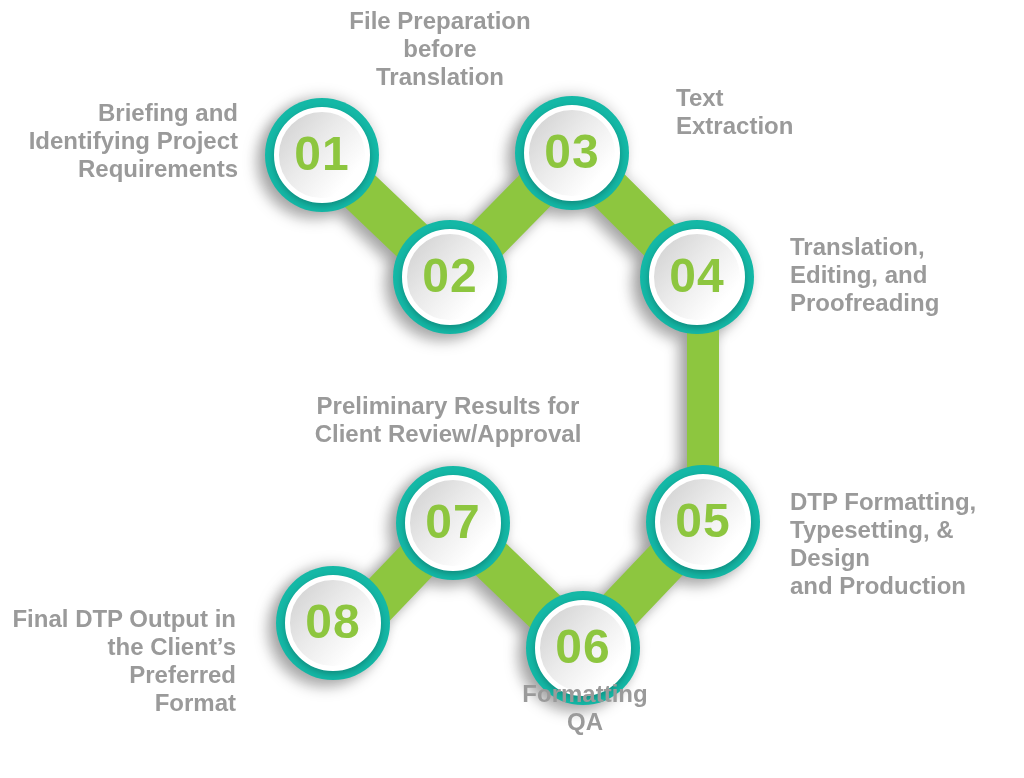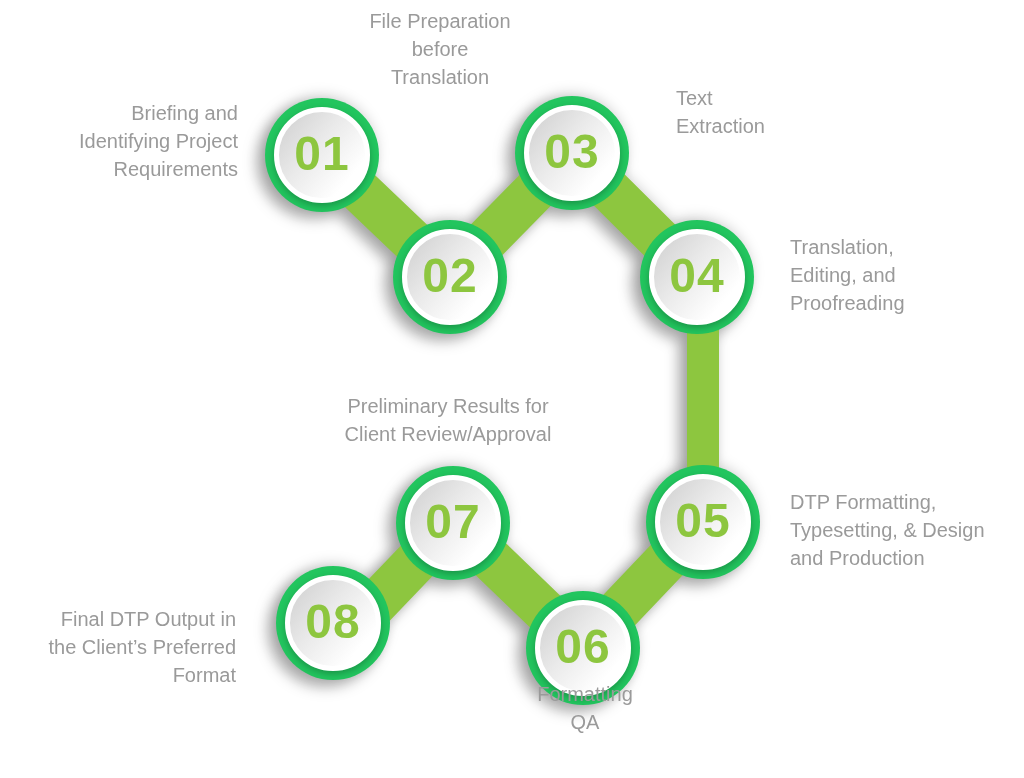--- a/index.html
+++ b/index.html
@@ -24,40 +24,40 @@
     background: #8dc63f;
     transform-origin: 0 50%;
     border-radius: 22px;
   }
   .link-vertical {
     position: absolute; width: 32px;
     background: #8dc63f;
   }
   .node {
     position: absolute; width: 114px; height: 114px;
-    border-radius: 50%; background: #22c55e;
+    border-radius: 50%; background: #14b8a6;
     display: flex; align-items: center; justify-content: center;
   }
   .node-inner {
     width: 96px; height: 96px; border-radius: 50%;
     border: 5px solid #ffffff;
     background: linear-gradient(130deg, #d2d2d2 6%, #eaeaea 42%, #ffffff 80%);
     display: flex; align-items: center; justify-content: center;
     box-shadow: 0 3px 7px rgba(0,0,0,0.25);
   }
   .node-number {
     font-size: 48px; font-weight: 700; color: #8dc63f;
     letter-spacing: 1px; line-height: 1;
     transform: translateY(-1px);
   }
   
   .label {
     position: absolute;
-    color: #9a9a9a; font-weight: 400;
-    font-size: 20px; line-height: 28px;
+    color: #9a9a9a; font-weight: 700;
+    font-size: 24px; line-height: 28px;
     white-space: pre-line;
   }
   .align-right  { text-align: right; }
   .align-center { text-align: center; }
   .align-left   { text-align: left; }
 </style>
 </head>
 <body>
 
 <div class="canvas">

